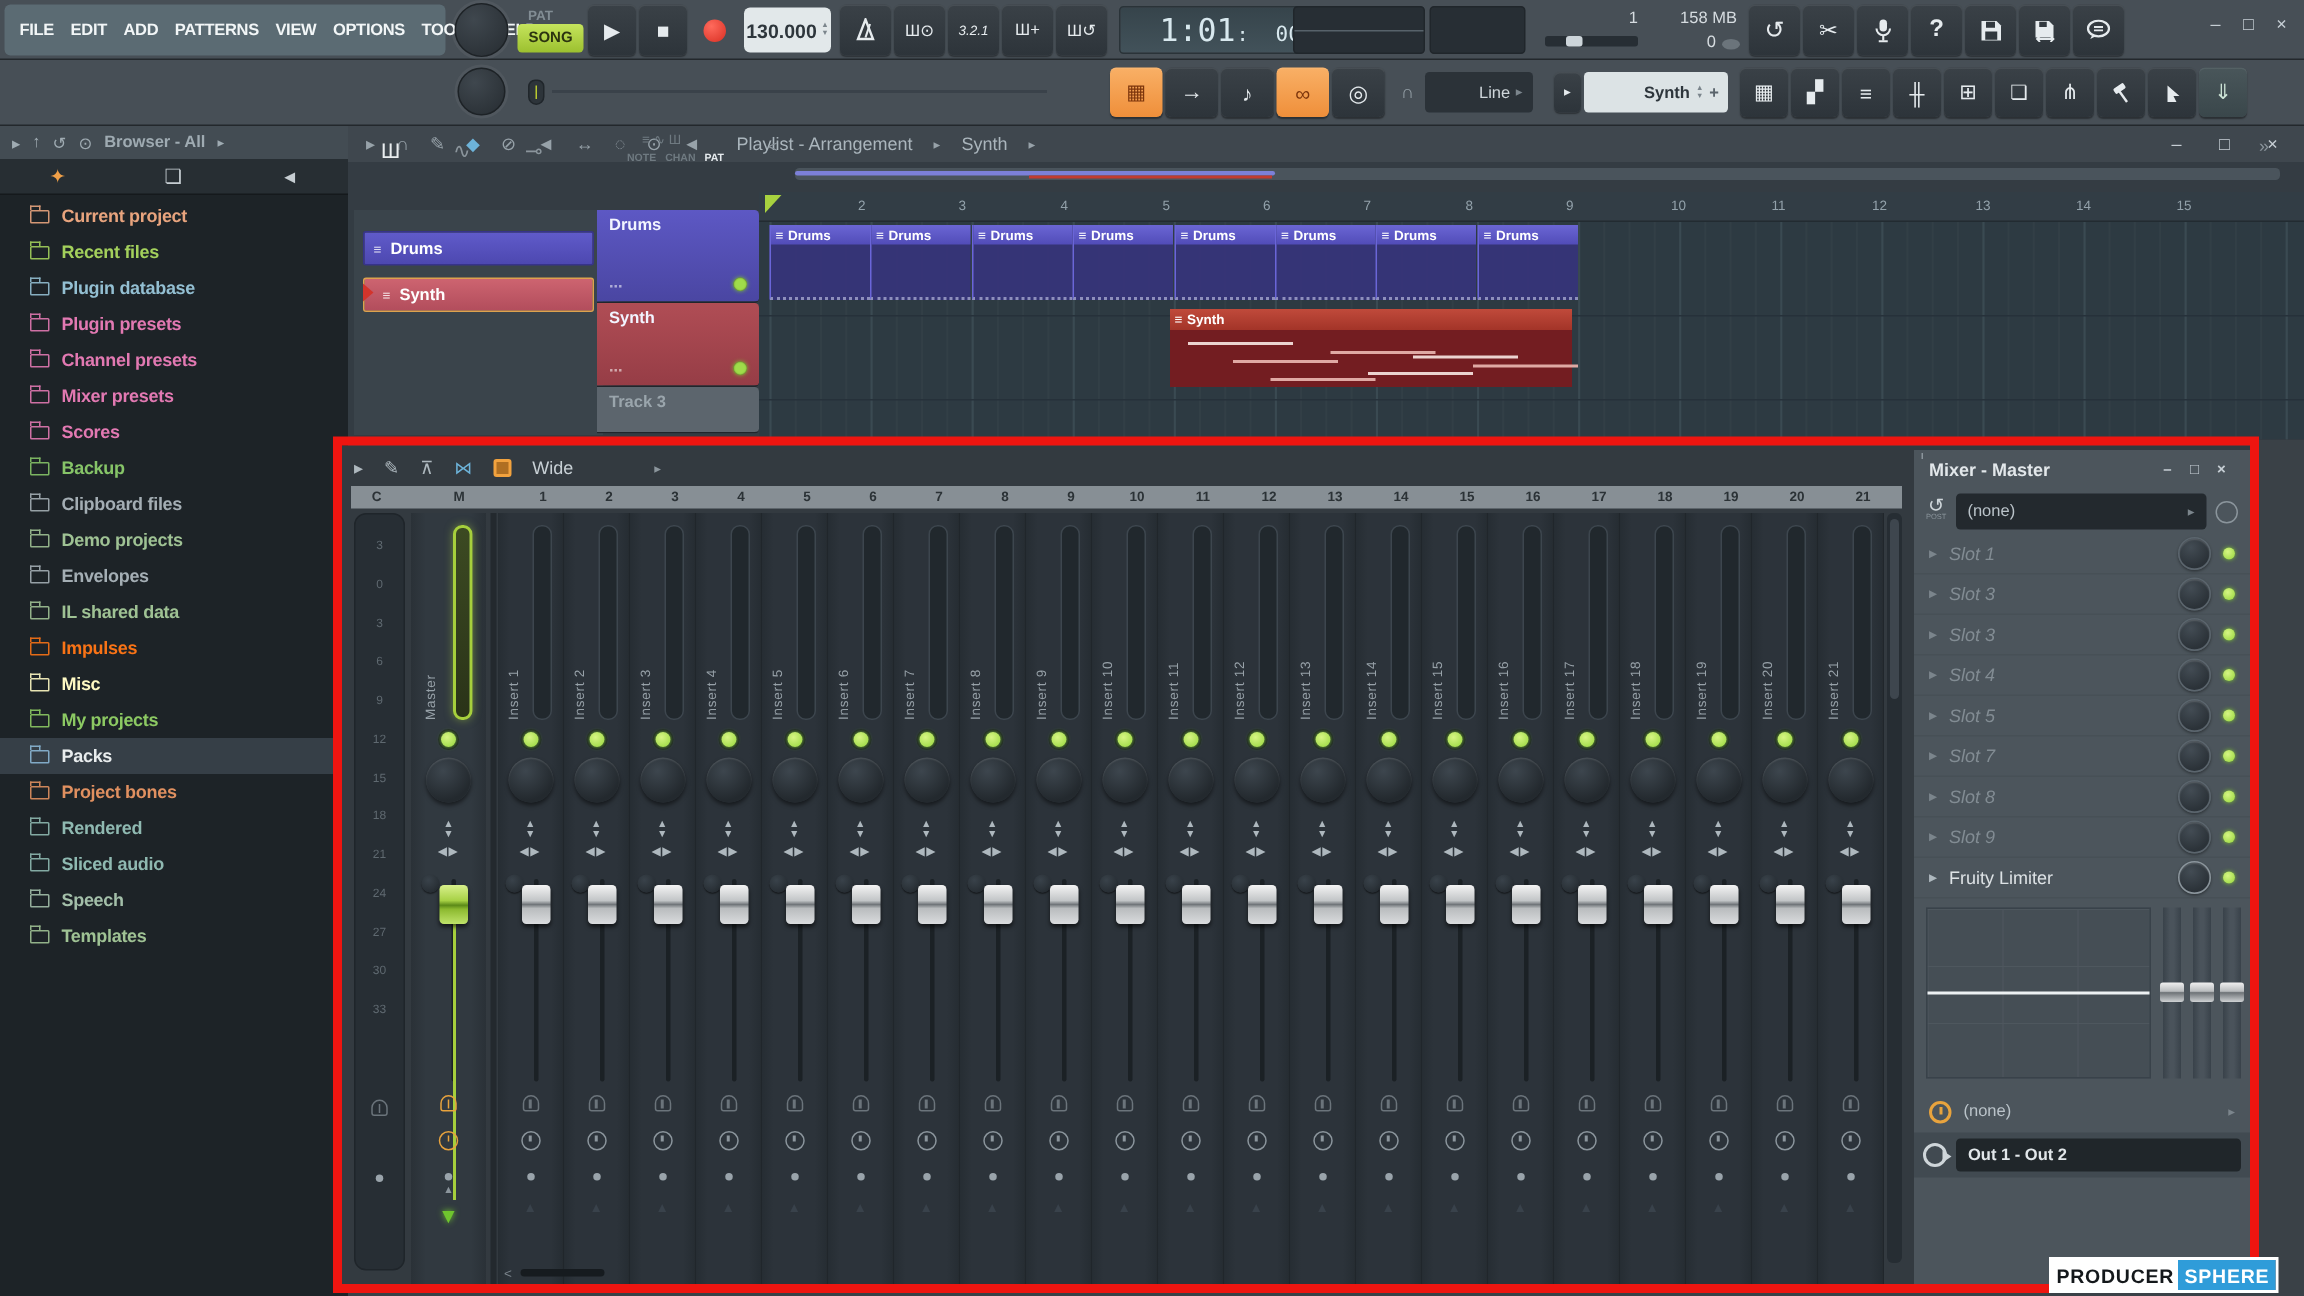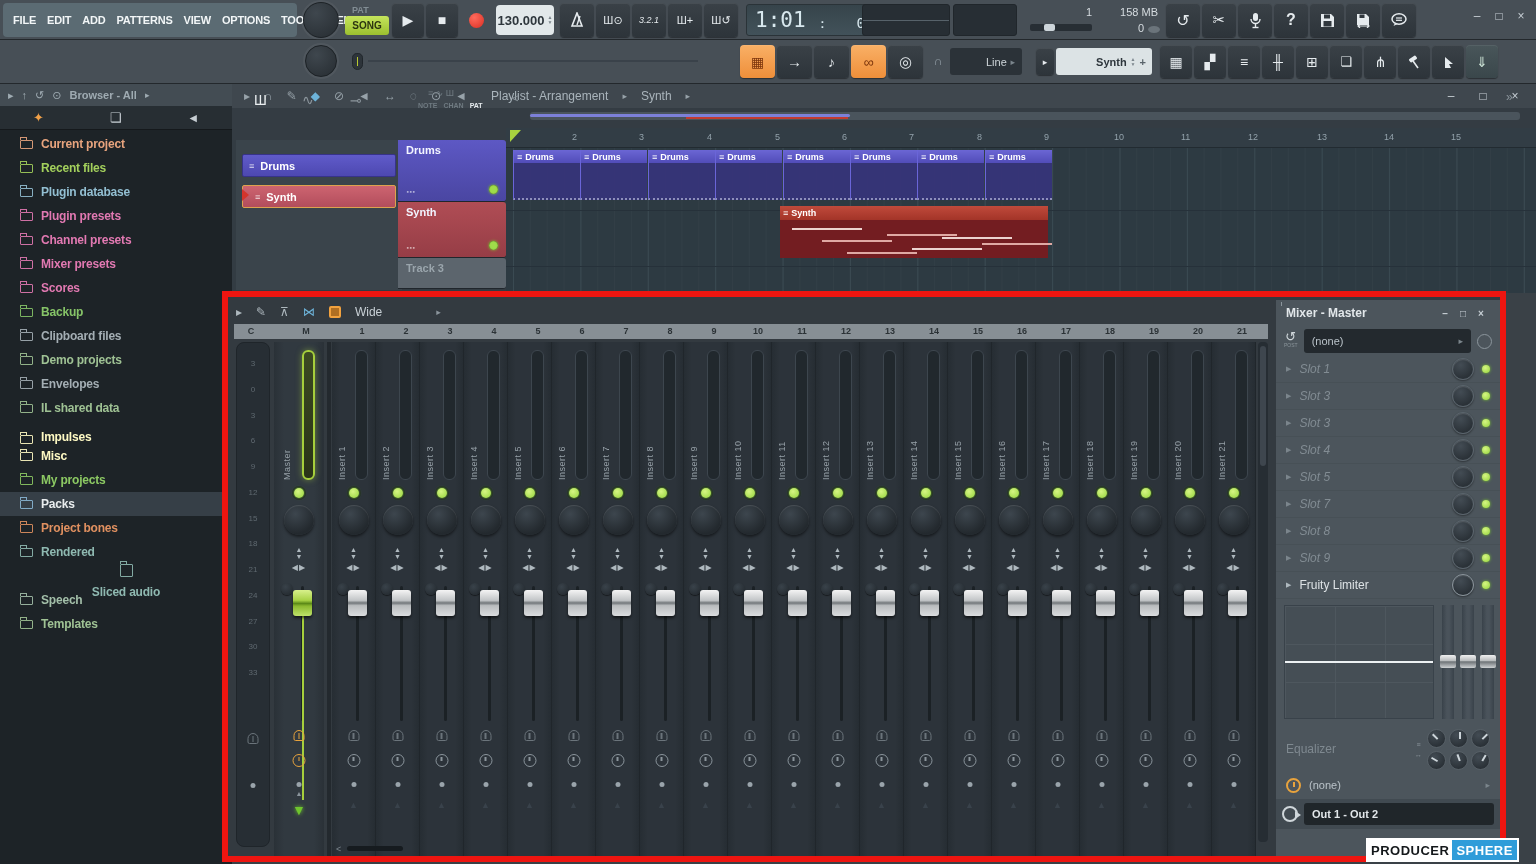--- a/index.html
+++ b/index.html
@@ -196,21 +196,21 @@
     <div class="btn abs" style="left:632px;top:3px;width:34px;height:34px;font-size:9px;font-style:italic;">
         <span>3.2.1</span>
       </div>
     <div class="btn abs" style="left:668px;top:3px;width:34px;height:34px;font-size:11px;">
         <span>Ш+</span>
       </div>
     <div class="btn abs" style="left:704px;top:3px;width:34px;height:34px;font-size:11px;">
         <span>Ш↺</span>
       </div>
 
-    <div class="timepanel abs flex" style="left:746px;top:4px;width:122px;height:32px;padding:0 8px;gap:12px;">
+    <div class="timepanel abs flex" style="left:746px;top:4px;width:122px;height:32px;padding:0 26px;">
       <span style="font-size:21px;font-family:'DejaVu Sans Mono',monospace;">1:01</span>
       <span style="font-size:13px;font-family:'DejaVu Sans Mono',monospace;margin:6px 0 0 1px;">:</span>
       <span style="font-size:14px;font-family:'DejaVu Sans Mono',monospace;margin:6px 0 0 18px;">00</span>
       <span style="font-size:6px;color:#93a5ad;margin:-14px 0 0 4px;">B:S:T</span>
     </div>
     <div class="darkpanel abs" style="left:862px;top:4px;width:88px;height:32px;">
         <div style="margin-top:15px;height:1px;background:#57626a;"></div>
       </div>
     <div class="darkpanel abs" style="left:953px;top:4px;width:64px;height:32px;"></div>
 
@@ -417,21 +417,21 @@
         <div class="brow" style="color: rgb(164, 174, 180);">
           <span class="b-folder"></span>
           <span>Envelopes</span>
         </div>
 
         <div class="brow" style="color: rgb(159, 194, 148);">
           <span class="b-folder"></span>
           <span>IL shared data</span>
         </div>
 
-        <div class="brow" style="color: #fef9c3; align-items: flex-end;">
+        <div class="brow" style="color: #f97316;">
           <span class="b-folder"></span>
           <span>Impulses</span>
         </div>
 
         <div class="brow" style="color: #fef9c3;">
           <span class="b-folder"></span>
           <span>Misc</span>
         </div>
 
         <div class="brow" style="color: rgb(140, 201, 99);">
@@ -448,21 +448,21 @@
           <span class="b-folder"></span>
           <span>Project bones</span>
         </div>
 
 
         <div class="brow" style="color: rgb(143, 185, 177);">
           <span class="b-folder"></span>
           <span>Rendered</span>
         </div>
 
-        <div class="brow" style="color: rgb(143, 185, 177); flex-direction: column;">
+        <div class="brow" style="color: rgb(143, 185, 177);">
           <span class="b-folder"></span>
           <span>Sliced audio</span>
         </div>
 
 
         <div class="brow" style="color: rgb(163, 191, 169);">
           <span class="b-folder"></span>
           <span>Speech</span>
         </div>
 
@@ -1214,36 +1214,20 @@
       <span class="sled"></span>
     </div>
     <div class="eqarea">
       <div class="eqgraph">
           <div class="eqline"></div>
         </div>
       <div class="eqslider" style="left:166px;"></div>
       <div class="eqslider" style="left:186px;"></div>
       <div class="eqslider" style="left:206px;"></div>
     </div>
-    <div class="eqrow">
-      <span>Equalizer</span>
-      <span style="flex:1;"></span>
-      <div style="display:flex;flex-direction:column;gap:3px;margin-right:5px;font-size:7px;color:#8b959c;align-items:center;">
-        <span>≡</span>
-        <span>↔</span>
-      </div>
-      <div style="display:grid;grid-template-columns:repeat(3,19px);grid-gap:3px;">
-        <span class="eqknob r-45"></span>
-        <span class="eqknob r0"></span>
-        <span class="eqknob r45"></span>
-        <span class="eqknob r-60"></span>
-        <span class="eqknob r-20"></span>
-        <span class="eqknob r30"></span>
-      </div>
-    </div>
     <div class="sendrow">
       <span class="oclock"></span>
       <span>(none)</span>
       <span style="flex:1;"></span>
       <span style="font-size:9px;color:#7b858c;">▸</span>
     </div>
     <div class="outrow">
       <span class="outicon"></span>
       <div class="outbox">
         <span>Out 1 - Out 2</span>

